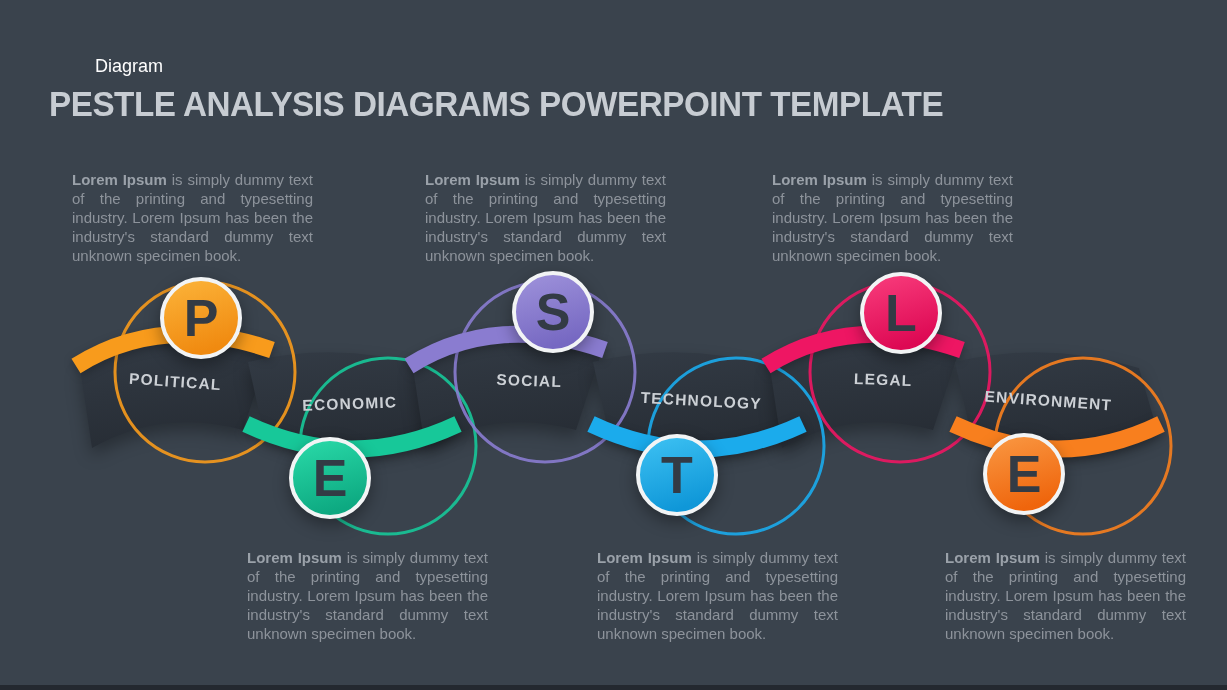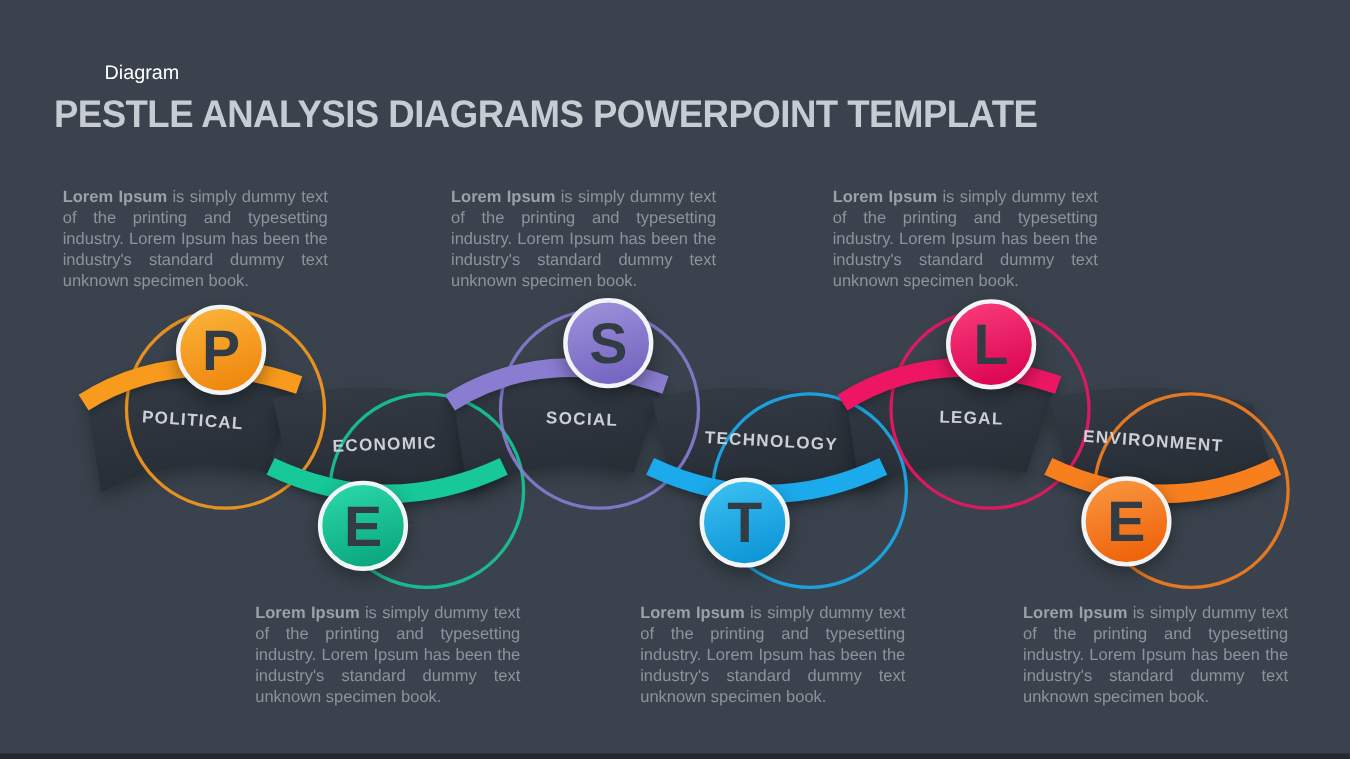--- a/index.html
+++ b/index.html
@@ -13,21 +13,21 @@
     position:absolute;left:50px;top:56px;
     font-size:18px;font-weight:400;color:#ffffff;margin-left:45px;
   }
   .page-title{
     position:absolute;left:49px;top:84px;white-space:nowrap;
     font-size:35px;font-weight:700;color:#c7ccd2;letter-spacing:-.5px;
     transform:scaleX(.95);transform-origin:left center;
   }
   .tblock{
     position:absolute;width:241px;
-    font-size:15px;line-height:19px;color:#8d939b;text-align:justify;
+    font-size:15px;line-height:19px;color:#8d939b;text-align:justify;margin-left:15px;
   }
   .tblock strong{color:#9aa1a9;font-weight:700;}
   .pt1{left:57px;top:170px}.pt2{left:410px;top:170px}.pt3{left:757px;top:170px}
   .pb1{left:232px;top:548px}.pb2{left:582px;top:548px}.pb3{left:930px;top:548px}
   svg.diagram{position:absolute;left:0;top:0;}
   .banner{filter:drop-shadow(0 8px 8px rgba(0,0,0,.30));}
   .band{fill:none;stroke-width:17;filter:drop-shadow(0 3px 4px rgba(0,0,0,.25));}
   .ring{fill:none;stroke-width:3;opacity:.9;}
   .letter-circle{stroke:#f2f4f5;stroke-width:4;filter:drop-shadow(0 6px 8px rgba(0,0,0,.35));}
   .letter{font-size:52px;font-weight:700;fill:#333b45;text-anchor:middle;}

